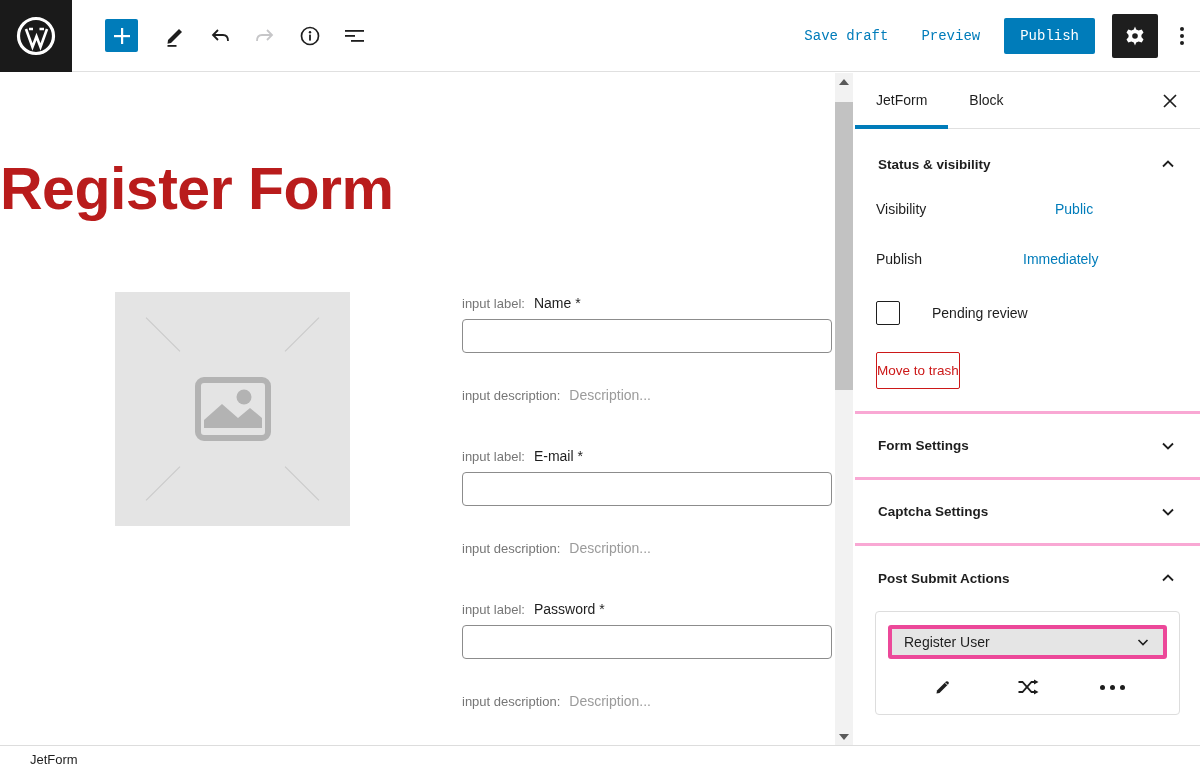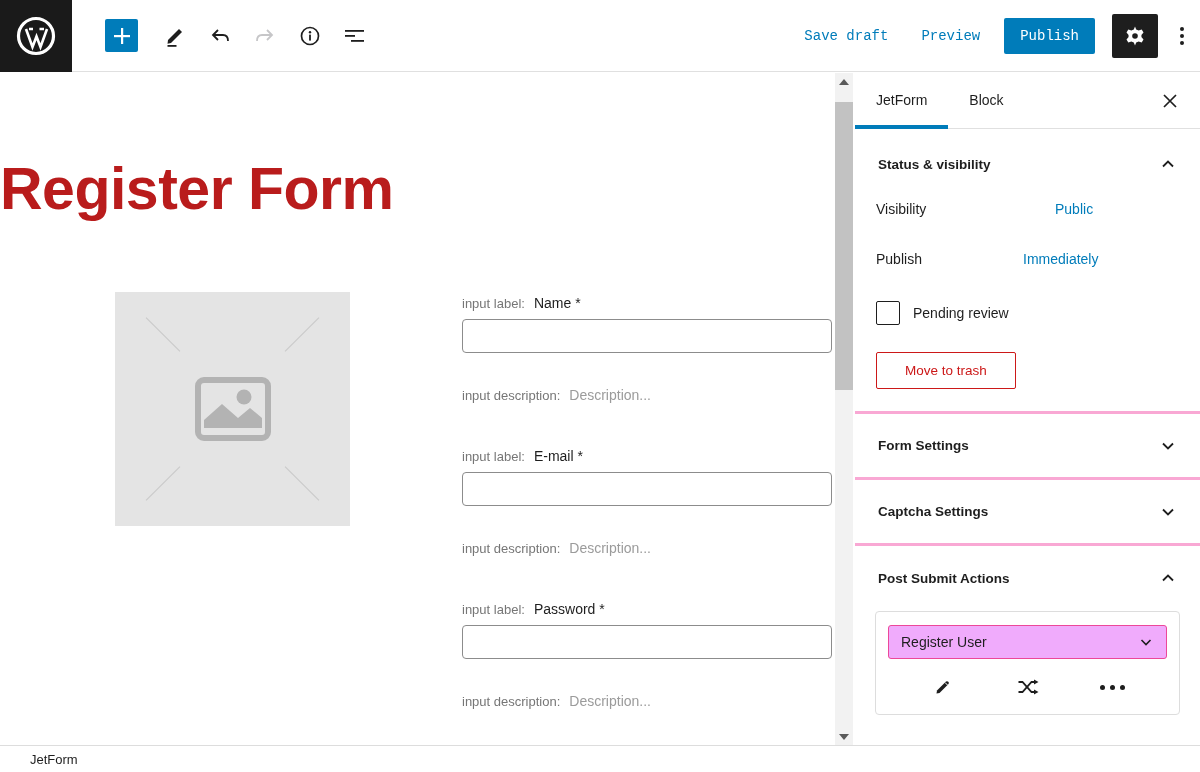--- a/index.html
+++ b/index.html
@@ -75,30 +75,30 @@
   .panel-header { display:flex; align-items:center; justify-content:space-between; padding:0 23px;
                   height:63px; cursor:pointer; background:#fff; width:100%; border:none; font-family:inherit; }
   .panel-header.tall { height:70px; }
   .panel-title { font-size:13.5px; font-weight:700; color:#1e1e1e; }
   .panel-body { padding:0 21px 22px 21px; }
 
   .sv-row { display:flex; align-items:center; margin-bottom:34px; font-size:14px; }
   .sv-row:first-child { margin-top:2px;gap:32px; }
   .sv-label { width:147px; color:#1e1e1e; }
   .sv-link { color:#007cba; text-decoration:none; cursor:pointer; font-size:14px; }
-  .check-row { display:flex; align-items:center; margin-bottom:27px; cursor:pointer; }
+  .check-row { display:flex; align-items:center; margin-bottom:27px; cursor:pointer;gap:19px; }
   .checkbox { width:24px; height:24px; border:1.5px solid #1e1e1e; border-radius:2px; background:#fff;
               margin-right:13px; cursor:pointer; }
   .check-label { font-size:14px; color:#1e1e1e; }
-  .trash-btn { display:inline-block; padding:10px 28px; font-size:13.5px; color:#cc1818;
+  .trash-btn { display:inline-block; padding:10px 0; font-size:13.5px; color:#cc1818;
                border:1px solid #cc1818; border-radius:2px; background:#fff; cursor:pointer; font-family:inherit; }
 
   .action-card { margin:1px 20px 0 20px; border:1px solid #ddd; border-radius:4px; padding:13px 12px 8px 12px; }
-  .action-select { height:34px; border:1px solid #ec4899; border-radius:3px; display:flex; align-items:center;
-                   justify-content:space-between; padding:0 12px; font-size:14px; cursor:pointer; background:#f0abfc; }
+  .action-select { height:34px; border:4px solid #ec4899; border-radius:3px; display:flex; align-items:center;
+                   justify-content:space-between; padding:0 12px; font-size:14px; cursor:pointer; background:#e5e5e5; }
   .action-icons { display:flex; justify-content:space-around; align-items:center; padding:15px 12px 6px 12px; }
   .act-btn { background:none; border:none; cursor:pointer; display:flex; align-items:center; justify-content:center;
              width:40px; height:26px; }
   .dots-h { display:flex; gap:5px; }
   .dots-h i { width:5px; height:5px; border-radius:50%; background:#1e1e1e; }
 
   
   .footer { position:absolute; left:0; top:745px; width:1200px; height:27px; background:#fff;
             border-top:1px solid #ddd; display:flex; align-items:center; }
   .breadcrumb { font-size:13px; color:#1e1e1e; margin-left:30px; cursor:pointer; }

